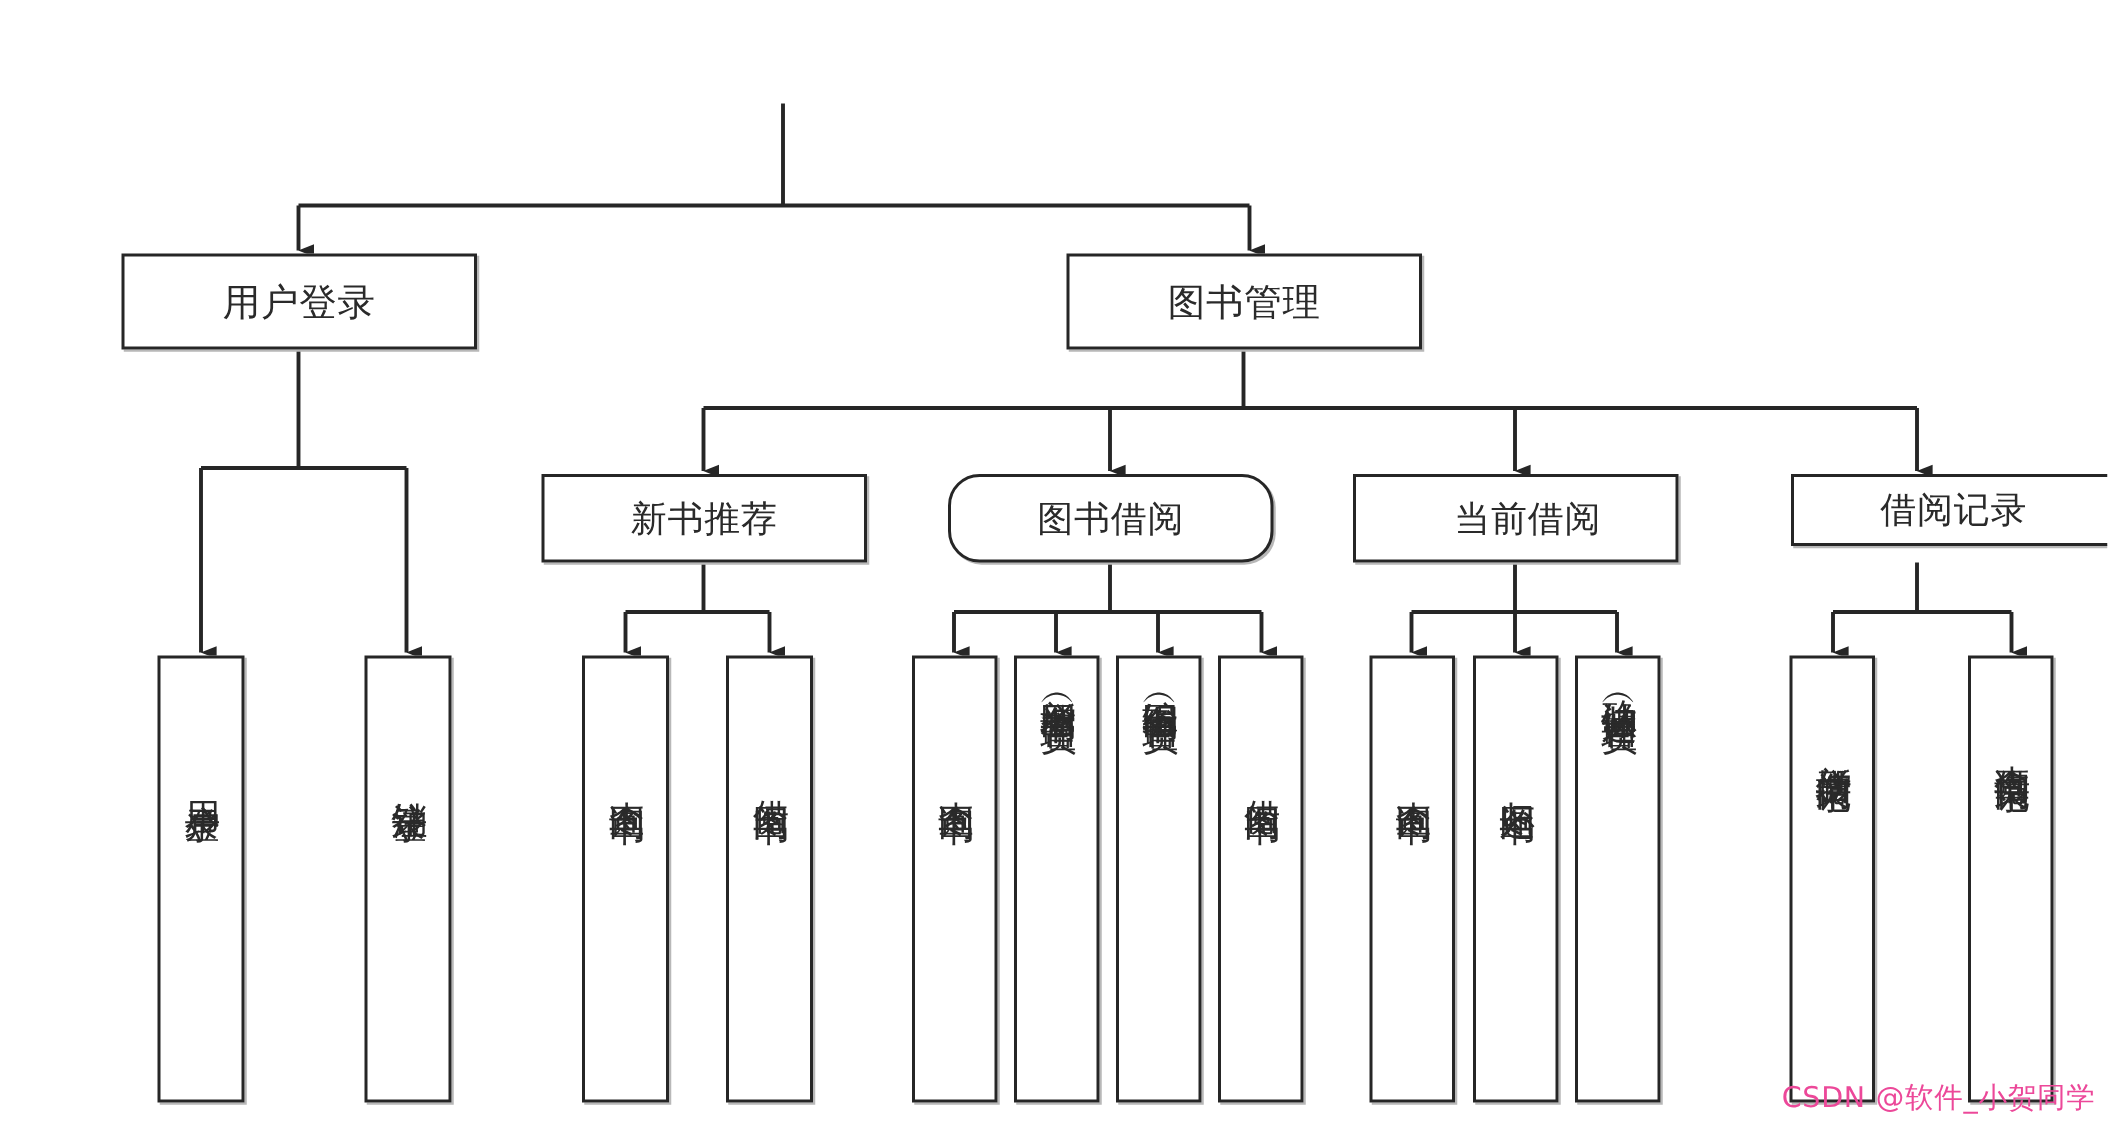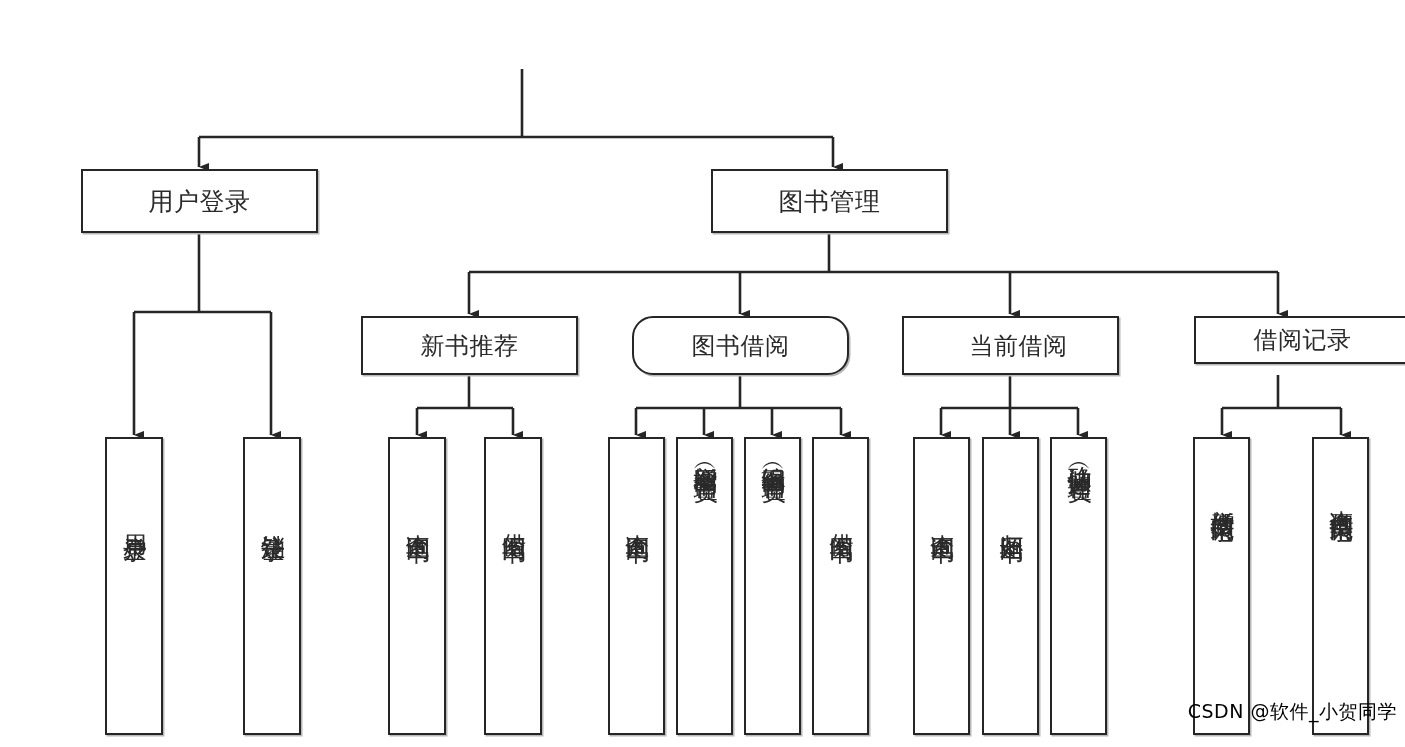--- a/index.html
+++ b/index.html
@@ -65,23 +65,23 @@
     letter-spacing: 2px;
     white-space: nowrap;
   }
   .node.vert.short .node-label { margin-top: 70px; }
   .node.vert.mid   .node-label { margin-top: 46px; }
   .node.vert.long  .node-label { margin-top: 2px; }
 
   #watermark {
     position: absolute;
     right: 8px;
-    bottom: 22px;
+    bottom: 2px;
     font-size: 19px;
-    color: #000000;
+    color: #ec4899;
     letter-spacing: 0.5px;
     white-space: nowrap;
     font-family: "DejaVu Sans", "Liberation Sans", sans-serif;
   }
 </style>
 </head>
 <body>
 
 <div id="diagram-root">
 

